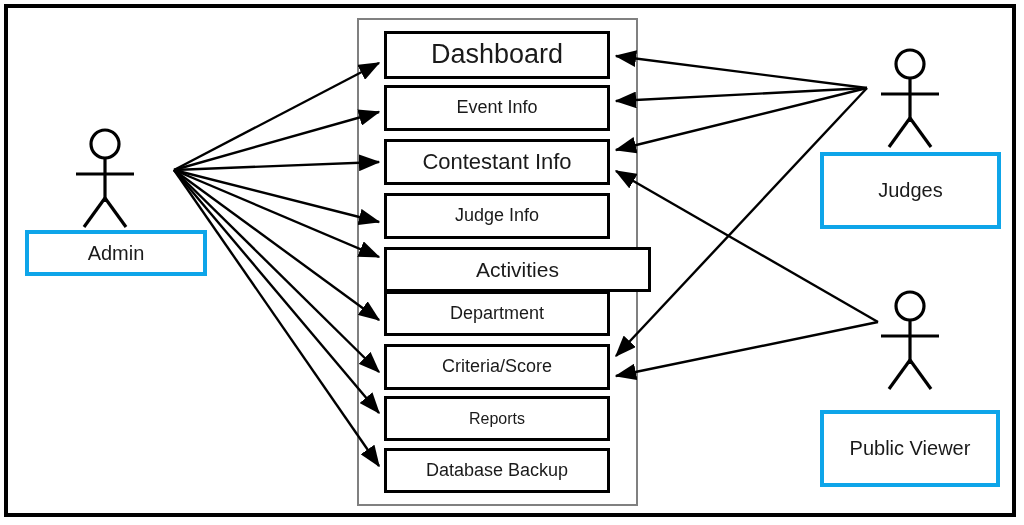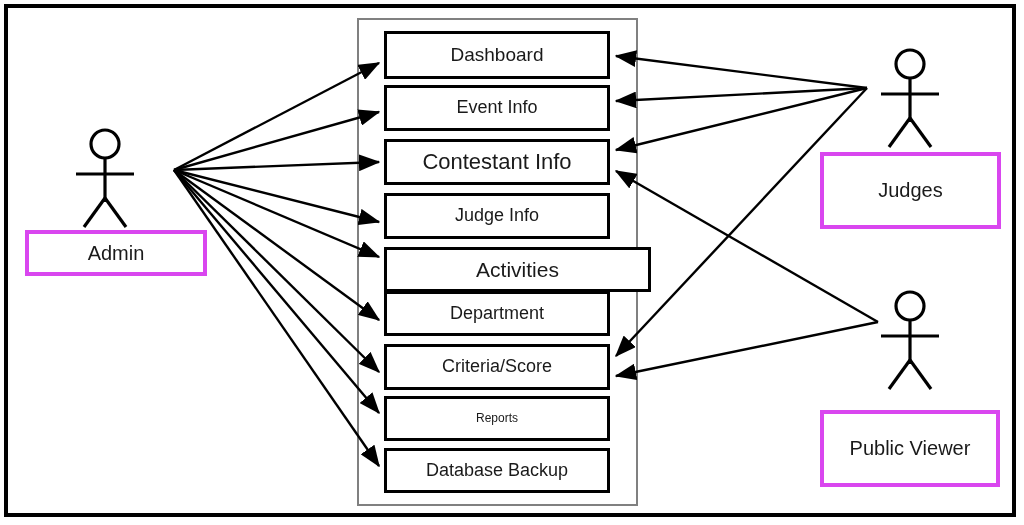--- a/index.html
+++ b/index.html
@@ -54,21 +54,21 @@
     text-align: center;
     line-height: 1.1;
   }
   .usecase .uc-label {
     display: block;
     white-space: nowrap;
   }
   .actor-box {
     position: absolute;
     box-sizing: border-box;
-    border: 4px solid #d946ef;
+    border: 4px solid #0ea5e9;
     background: #ffffff;
     display: flex;
     align-items: center;
     justify-content: center;
     color: #1a1a1a;
   }
   .actor-box .actor-label {
     display: block;
     white-space: nowrap;
   }
@@ -112,42 +112,42 @@
         <line x1="867" y1="88" x2="616" y2="56" stroke="#000000" stroke-width="2.4" marker-end="url(#arrowhead)"></line>
         <line x1="867" y1="88" x2="616" y2="101" stroke="#000000" stroke-width="2.4" marker-end="url(#arrowhead)"></line>
         <line x1="867" y1="88" x2="616" y2="150" stroke="#000000" stroke-width="2.4" marker-end="url(#arrowhead)"></line>
         <line x1="867" y1="88" x2="616" y2="356" stroke="#000000" stroke-width="2.4" marker-end="url(#arrowhead)"></line>
         <line x1="878" y1="322" x2="616" y2="171" stroke="#000000" stroke-width="2.4" marker-end="url(#arrowhead)"></line>
         <line x1="878" y1="322" x2="616" y2="376" stroke="#000000" stroke-width="2.4" marker-end="url(#arrowhead)"></line>
       </g>
   </svg>
 
   <div id="usecase-group">
-      <div class="usecase" style="left: 384px; top: 31px; width: 226px; height: 48px; font-size: 19px;">
+      <div class="usecase" style="left: 384px; top: 31px; width: 226px; height: 48px; font-size: 27px;">
         <span class="uc-label">Dashboard</span>
       </div>
       <div class="usecase" style="left: 384px; top: 85px; width: 226px; height: 46px; font-size: 18px;">
         <span class="uc-label">Event Info</span>
       </div>
       <div class="usecase" style="left: 384px; top: 139px; width: 226px; height: 46px; font-size: 22px;">
         <span class="uc-label">Contestant Info</span>
       </div>
       <div class="usecase" style="left: 384px; top: 193px; width: 226px; height: 46px; font-size: 18px;">
         <span class="uc-label">Judge Info</span>
       </div>
       <div class="usecase" style="left: 384px; top: 247px; width: 267px; height: 45px; font-size: 21px;">
         <span class="uc-label">Activities</span>
       </div>
       <div class="usecase" style="left: 384px; top: 291px; width: 226px; height: 45px; font-size: 18px;">
         <span class="uc-label">Department</span>
       </div>
       <div class="usecase" style="left: 384px; top: 344px; width: 226px; height: 46px; font-size: 18px; align-items: center;">
         <span class="uc-label">Criteria/Score</span>
       </div>
-      <div class="usecase" style="left: 384px; top: 396px; width: 226px; height: 45px; font-size: 12px;">
+      <div class="usecase" style="left: 384px; top: 396px; width: 226px; height: 45px; font-size: 16px;">
         <span class="uc-label">Reports</span>
       </div>
       <div class="usecase" style="left: 384px; top: 448px; width: 226px; height: 45px; font-size: 18px;">
         <span class="uc-label">Database Backup</span>
       </div>
     </div>
 
   <div id="actor-group">
       <svg width="90" height="102" viewBox="0 0 90 102" class="stick-figure" style="left: 60px; top: 128px;">
         <circle cx="45" cy="16" r="14" stroke="#000000" stroke-width="3.2" fill="none" stroke-linecap="butt"></circle>

